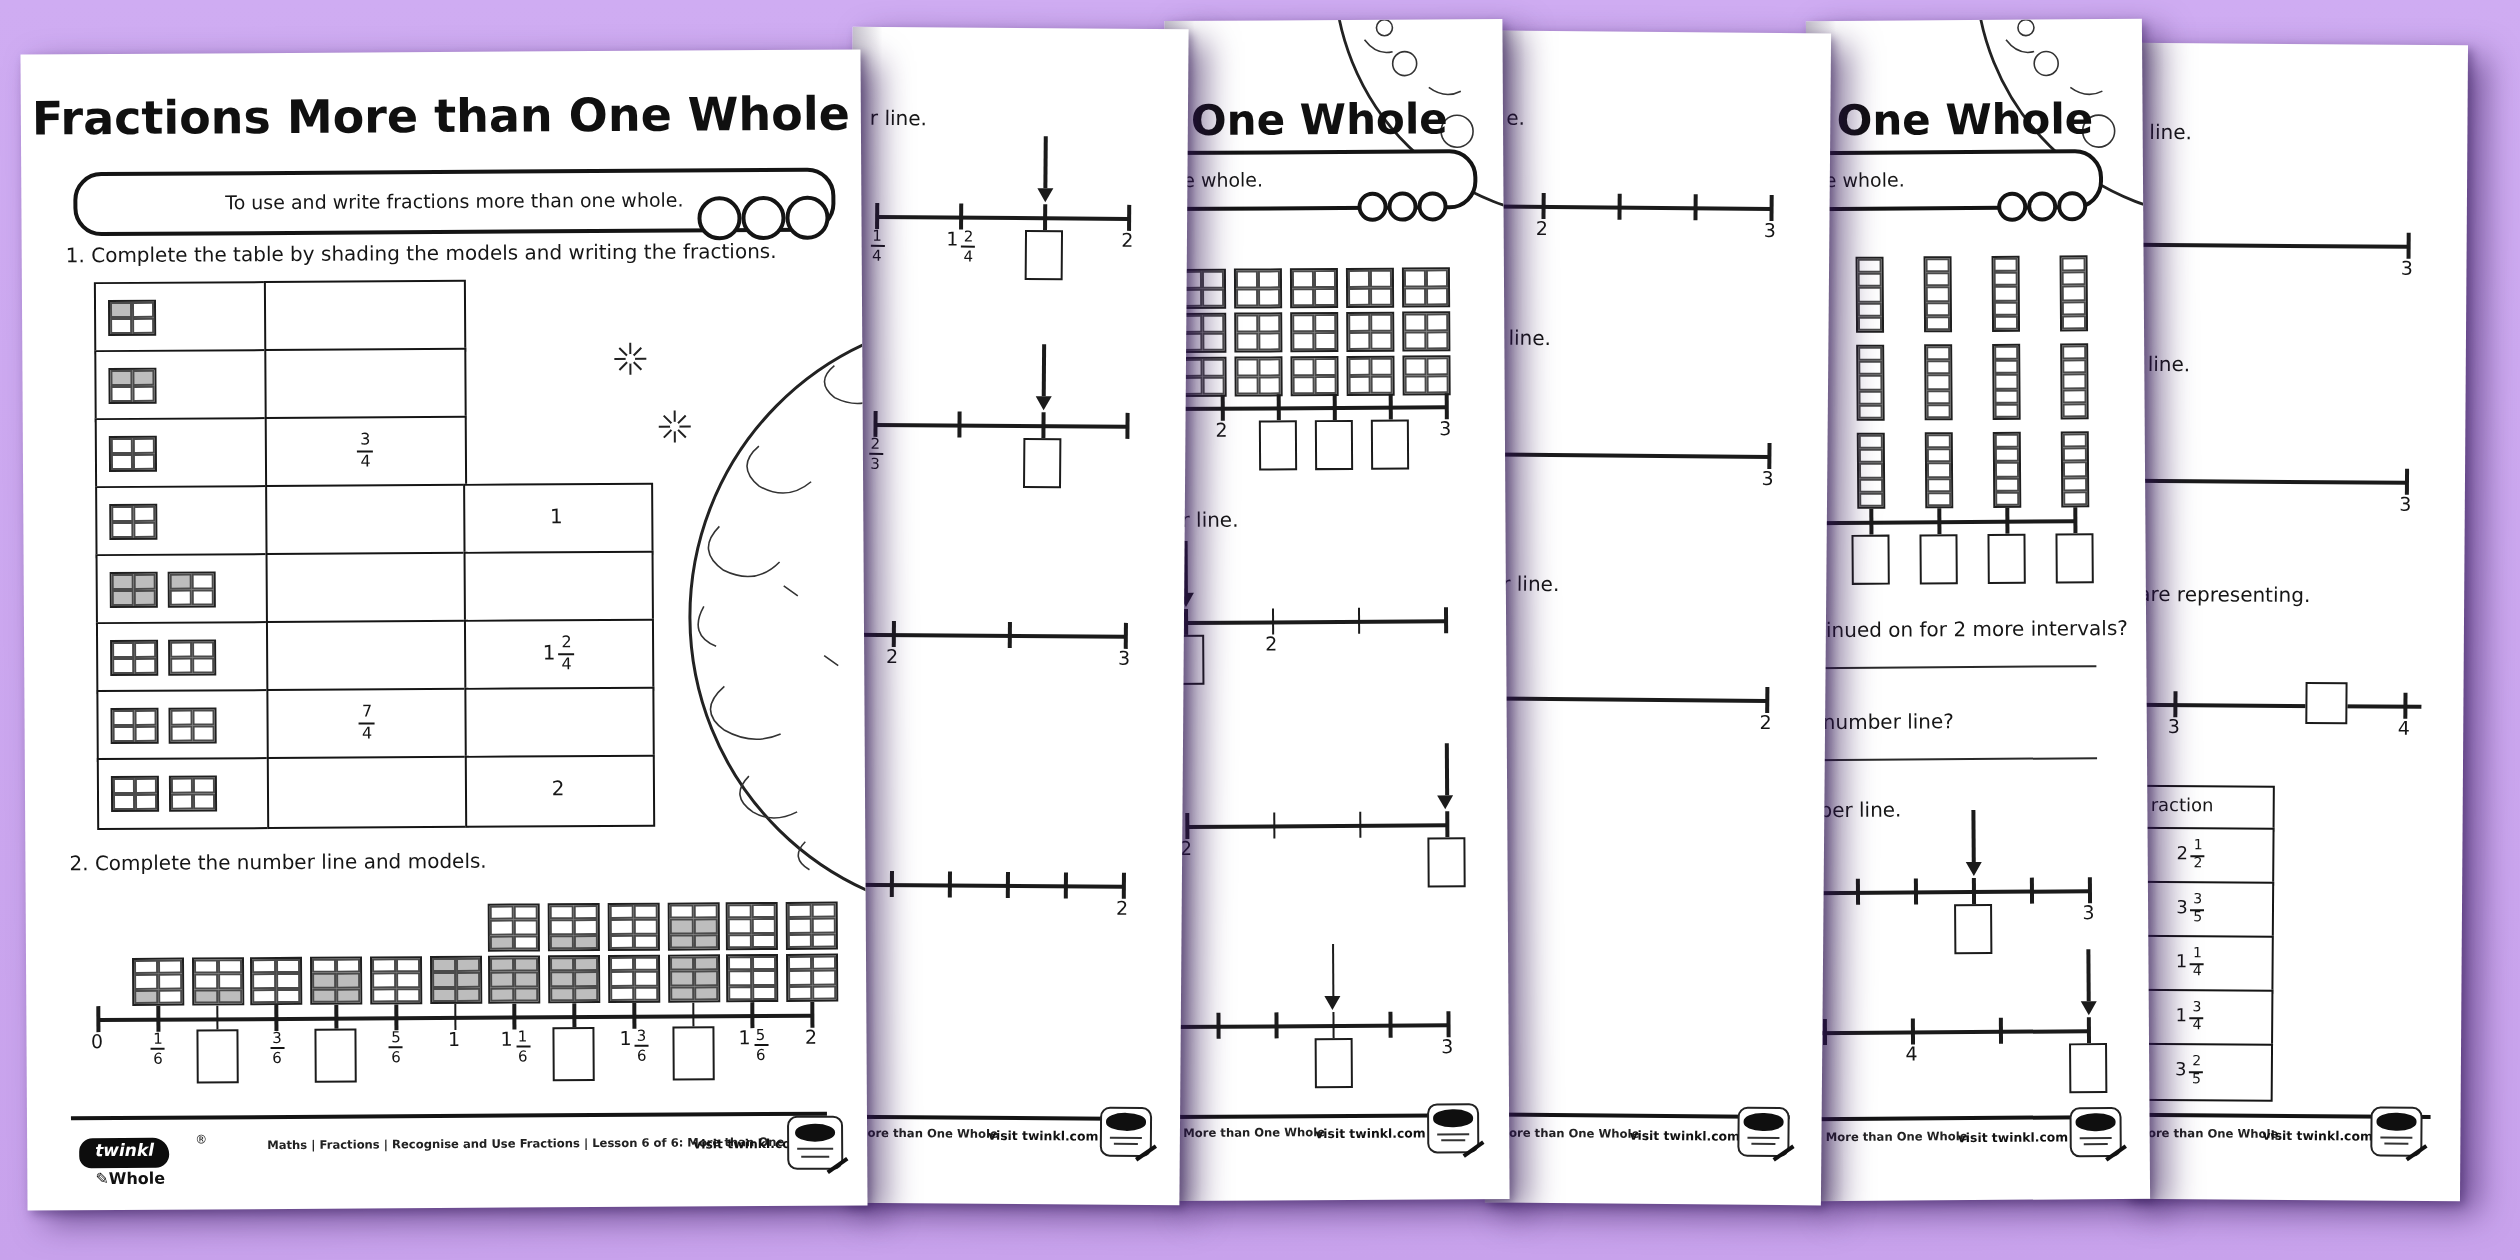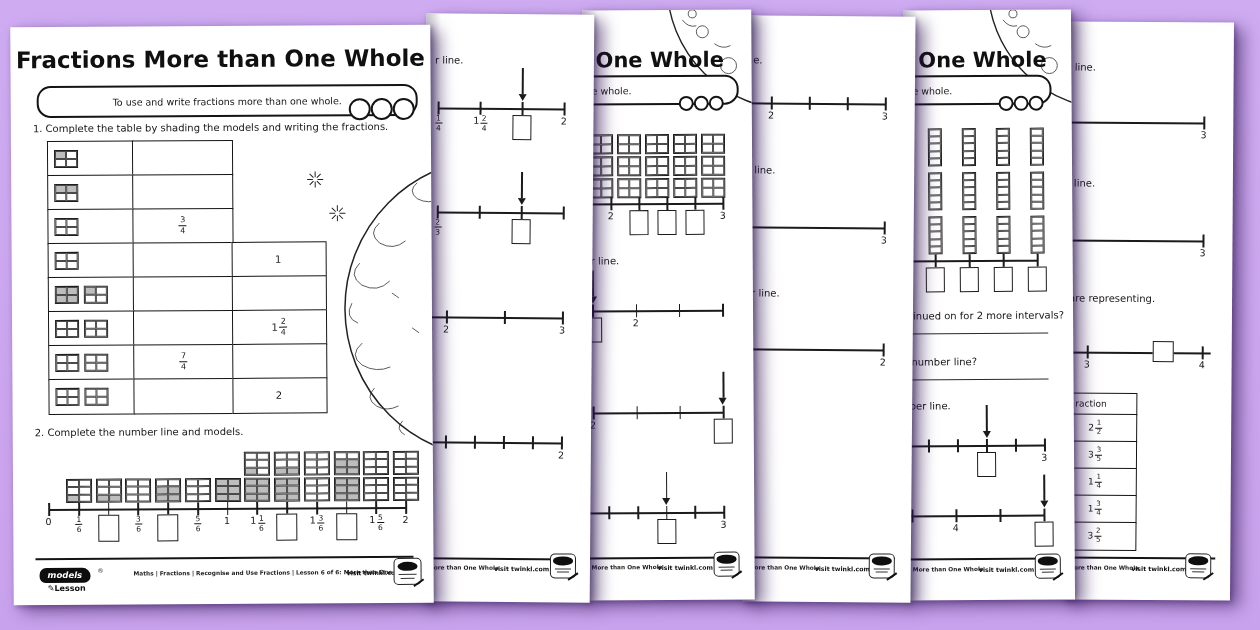--- a/index.html
+++ b/index.html
@@ -969,23 +969,23 @@
           <i></i>
           <i></i>
           <i></i>
           <i></i>
           <i></i>
           <i></i>
         </div>
       </div>
     <div class="rule" style="left:22px;top:531px;width:378px"></div>
     <div class="logo" style="left:26px;top:536px">
-      <span class="cloud">models</span>
+      <span class="cloud">twinkl</span>
       <span class="planit">
-        <span>✎</span><span>Lesson</span>
+        <span>✎</span><span>Whole</span>
       </span>
     </div>
     <span class="reg" style="left:84px;top:540px">®</span>
     <div class="fcenter" style="left:120px;top:544px;width:200px;text-align:center">Maths | Fractions | Recognise and Use Fractions | Lesson 6 of 6: More than One Whole</div>
     <div class="fvisit" style="left:333px;top:544px">visit twinkl.com</div>
     <div class="badge" style="left:380px;top:533px;width:26px;height:25px">
       <div class="blob"></div>
       <div class="bl1"></div>
       <div class="bl2"></div>
       <div class="pencil"></div>

